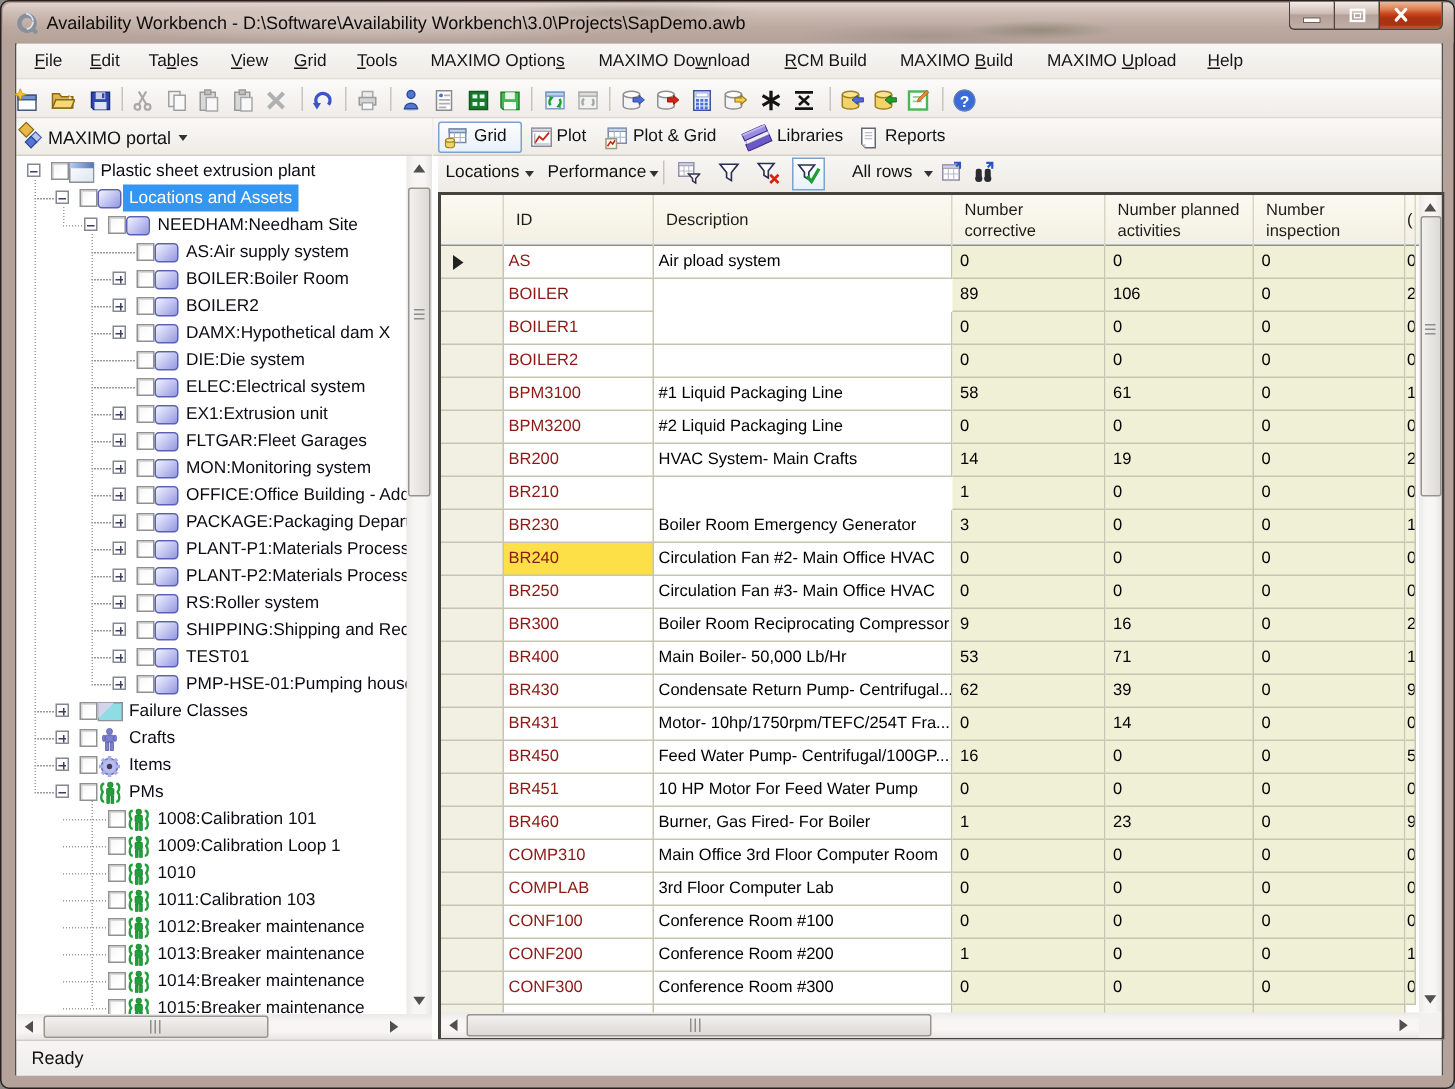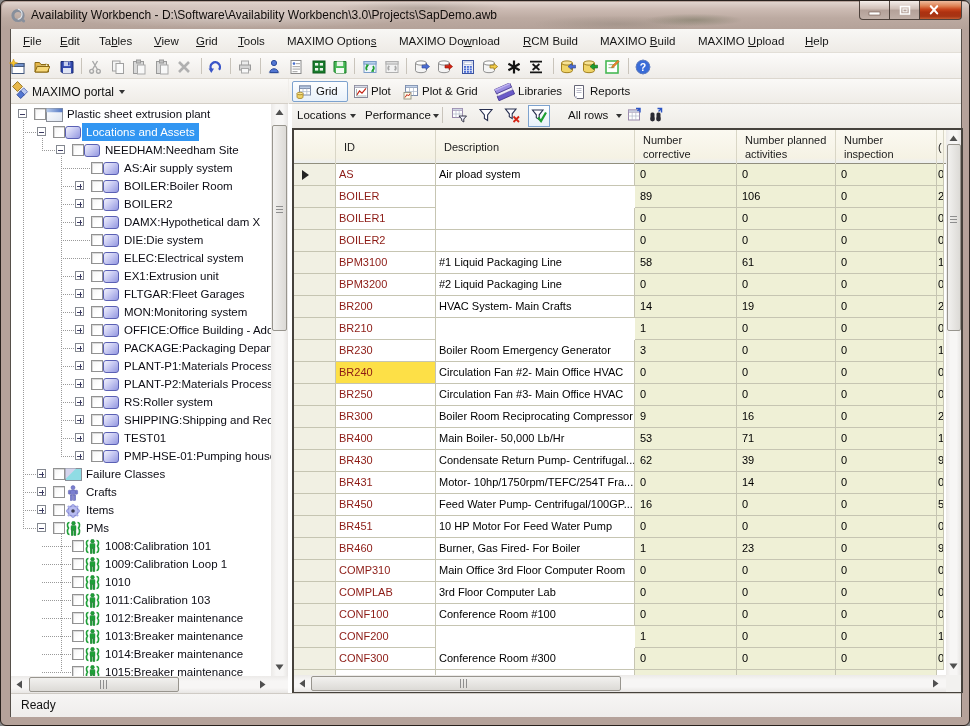--- a/index.html
+++ b/index.html
@@ -803,20 +803,21 @@
       <div class="gc yel" style="left:643px;top:452px;width:7px;padding-left:1px">0</div>
       <div class="gc" style="left:0;top:474px;width:42px;background:#f1f0e3"></div>
       <div class="gc idc" style="left:42px;top:474px;width:100px;padding-left:3px;background:#fff">CONF100</div>
       <div class="gc" style="left:142px;top:474px;width:199px;padding-left:3px;background:#fff">Conference Room #100</div>
       <div class="gc yel" style="left:341px;top:474px;width:102px;padding-left:5px">0</div>
       <div class="gc yel" style="left:443px;top:474px;width:99px;padding-left:5px">0</div>
       <div class="gc yel" style="left:542px;top:474px;width:101px;padding-left:5px">0</div>
       <div class="gc yel" style="left:643px;top:474px;width:7px;padding-left:1px">0</div>
       <div class="gc" style="left:0;top:496px;width:42px;background:#f1f0e3"></div>
       <div class="gc idc" style="left:42px;top:496px;width:100px;padding-left:3px;background:#fff">CONF200</div>
+      <div class="gc" style="left:142px;top:496px;width:199px;padding-left:3px;background:#fff">Conference Room #200</div>
       <div class="gc yel" style="left:341px;top:496px;width:102px;padding-left:5px">1</div>
       <div class="gc yel" style="left:443px;top:496px;width:99px;padding-left:5px">0</div>
       <div class="gc yel" style="left:542px;top:496px;width:101px;padding-left:5px">0</div>
       <div class="gc yel" style="left:643px;top:496px;width:7px;padding-left:1px">1</div>
       <div class="gc" style="left:0;top:518px;width:42px;background:#f1f0e3"></div>
       <div class="gc idc" style="left:42px;top:518px;width:100px;padding-left:3px;background:#fff">CONF300</div>
       <div class="gc" style="left:142px;top:518px;width:199px;padding-left:3px;background:#fff">Conference Room #300</div>
       <div class="gc yel" style="left:341px;top:518px;width:102px;padding-left:5px">0</div>
       <div class="gc yel" style="left:443px;top:518px;width:99px;padding-left:5px">0</div>
       <div class="gc yel" style="left:542px;top:518px;width:101px;padding-left:5px">0</div>

